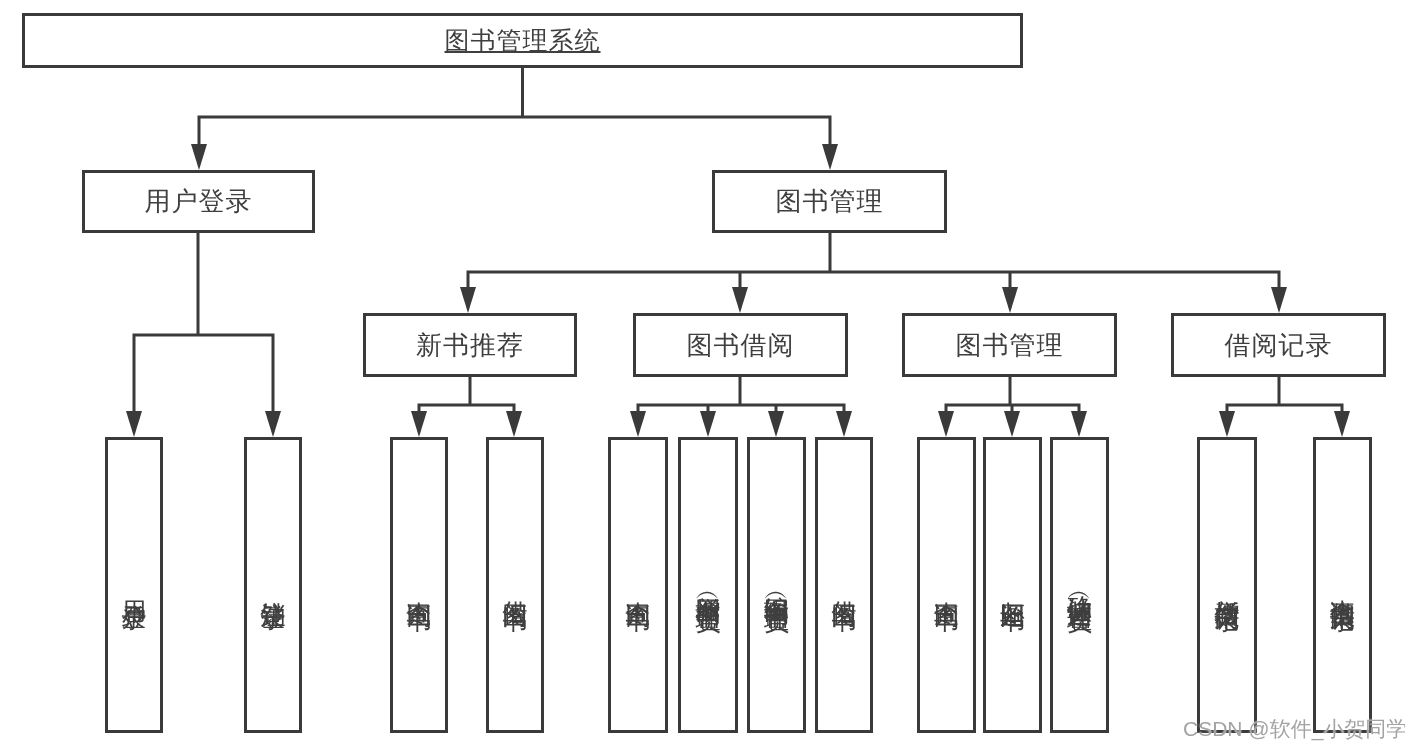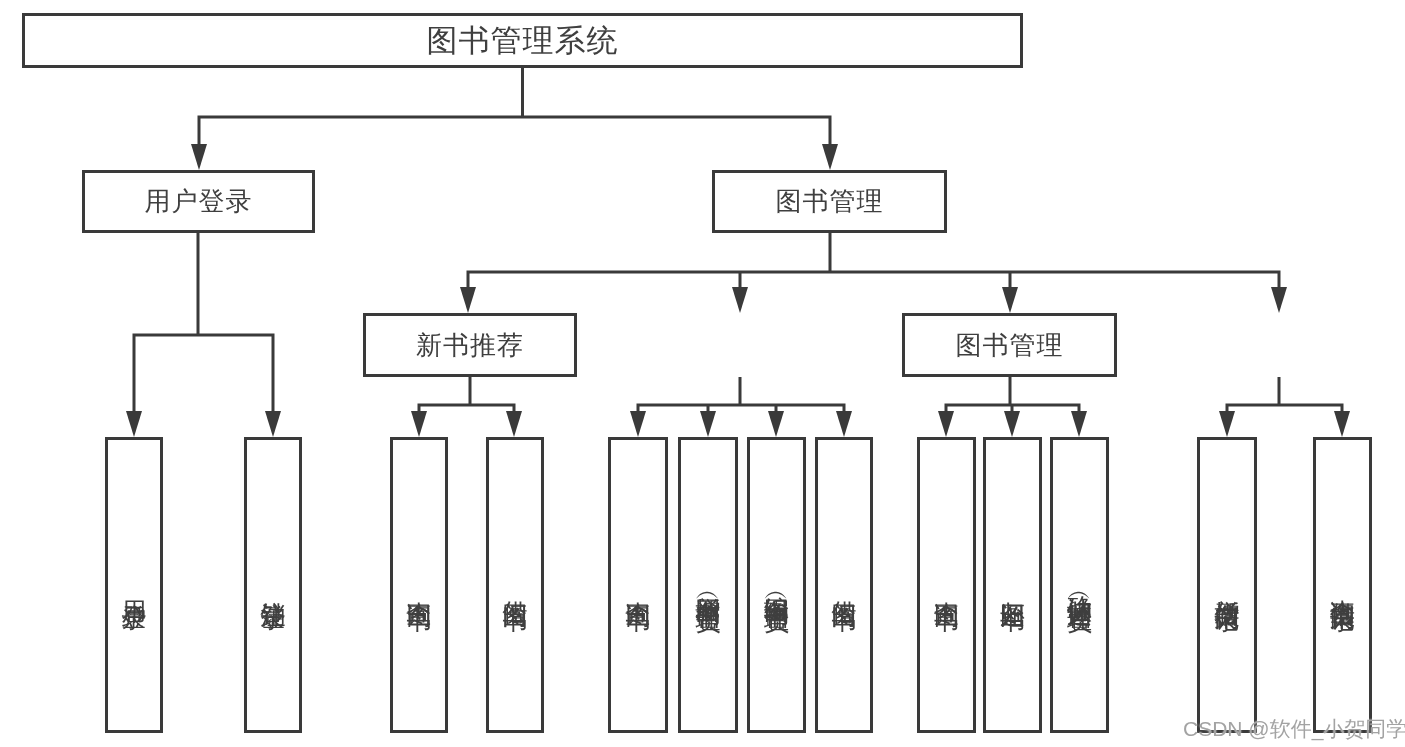--- a/index.html
+++ b/index.html
@@ -11,21 +11,21 @@
   .diagram { position:relative; width:1405px; height:747px; background:#fff; }
   .connectors { position:absolute; left:0; top:0; width:1405px; height:747px; }
   .connectors path { stroke:var(--line); stroke-width:3; fill:none; stroke-linejoin:miter; }
   .connectors polygon { fill:var(--line); }
   .node {
     position:absolute; box-sizing:border-box; background:#fff;
     border:3px solid var(--line); color:var(--text);
     display:flex; align-items:center; justify-content:center;
   }
   .hnode { font-size:26px; letter-spacing:1px; }
-  .root-node { font-size:31px; }
+  .root-node { font-size:25px;text-decoration:underline; }
   .vnode span {
     writing-mode:vertical-rl; letter-spacing:2px; font-size:25px; line-height:1;
   }
   .watermark {
     position:absolute; left:1183px; top:715px; z-index:6;
     color:var(--wm); font-size:21px; white-space:nowrap;
     text-shadow:0 0 2px #ffffff;
   }
 </style>
 </head>
@@ -76,22 +76,28 @@
   <div class="node hnode" style="left:82px;top:170px;width:233px;height:63px">
     <span>用户登录</span>
   </div>
   <div class="node hnode" style="left:712px;top:170px;width:235px;height:63px">
     <span>图书管理</span>
   </div>
 
   <div class="node hnode" style="left:363px;top:313px;width:214px;height:64px">
     <span>新书推荐</span>
   </div>
+  <div class="node hnode" style="left:633px;top:313px;width:215px;height:64px">
+    <span>图书借阅</span>
+  </div>
   <div class="node hnode" style="left:902px;top:313px;width:215px;height:64px">
     <span>图书管理</span>
+  </div>
+  <div class="node hnode" style="left:1171px;top:313px;width:215px;height:64px">
+    <span>借阅记录</span>
   </div>
 
   <div class="node vnode" style="left:105px;top:437px;width:58px;height:296px">
     <span>用户登录</span>
   </div>
   <div class="node vnode" style="left:244px;top:437px;width:58px;height:296px">
     <span>注销登录</span>
   </div>
 
   <div class="node vnode" style="left:390px;top:437px;width:58px;height:296px">

